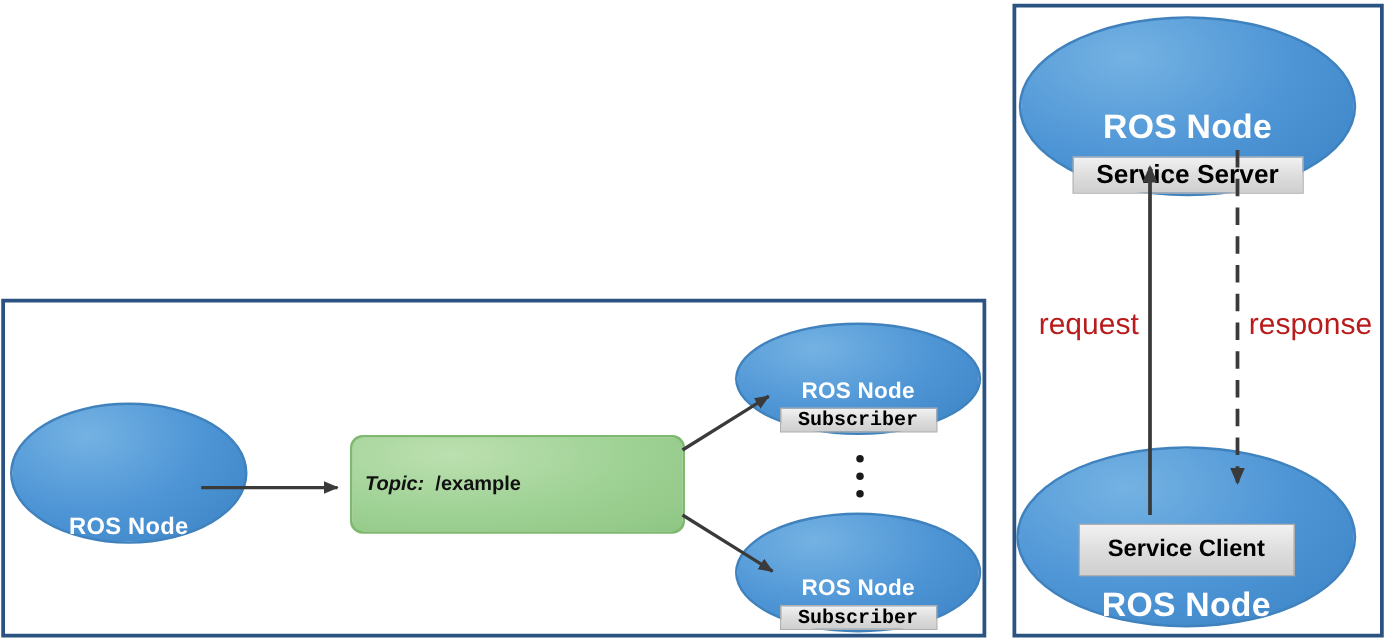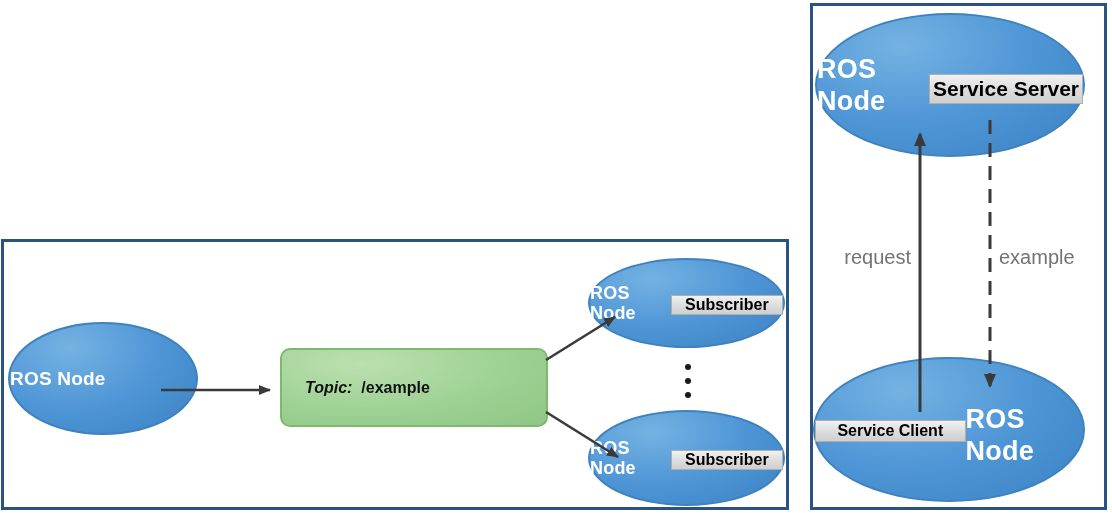--- a/index.html
+++ b/index.html
@@ -14,65 +14,65 @@
   .panel-left  { left:1px;  top:239px; width:788px; height:271px; }
   .panel-right { left:810px; top:3px;  width:297px; height:507px; }
 
   .overlay { position:absolute; left:0; top:0; pointer-events:none; }
 
   .node-ellipse {
     position:absolute; border-radius:50%;
     background: radial-gradient(ellipse at 32% 22%, #74b2e2 0%, #4e95d6 52%, #3b82c4 100%);
     border:2px solid #3f82bd;
     box-sizing:border-box;
-    display:flex; align-items:center; justify-content:flex-start;
+    display:flex; flex-direction:column; align-items:center; justify-content:flex-end;
   }
   .node-title { color:#ffffff; font-weight:bold; letter-spacing:0.2px; }
   .title-sm { font-size:19px; line-height:22px; }
   .title-lg { font-size:27px; line-height:32px; }
 
   .label-box {
     background: linear-gradient(180deg, #f1f1f1 0%, #dcdcdc 55%, #cfcfcf 100%);
     border:1px solid #aeaeae;
     color:#000000; font-weight:bold; text-align:center;
     box-sizing:border-box; display:flex; align-items:center; justify-content:center;
   }
-  .box-sm { width:126px; height:20px; font-size:16px; margin-top:6px; }
+  .box-sm { width:126px; height:20px; font-size:16px; margin-top:6px;font-family:Liberation Mono, monospace; }
   .box-server { width:185px; height:30px; font-size:21px; margin-top:8px; }
-  .box-client { width:173px; height:22px; font-size:16px; margin-bottom:7px; }
+  .box-client { width:173px; height:42px; font-size:19px; margin-bottom:7px; }
 
   .ellipse-pub  { left:4px;  top:80px;  width:190px; height:113px; }
   .ellipse-sub1 { left:584px; top:16px;  width:197px; height:90px; }
   .ellipse-sub2 { left:584px; top:168px; width:197px; height:96px; }
   .ellipse-sub1 .box-sm, .ellipse-sub2 .box-sm { margin-top:4px; }
   .ellipse-sub1 .node-title, .ellipse-sub2 .node-title { font-size:18px; line-height:20px; }
 
   .ellipse-server { left:2px; top:7px;   width:270px; height:144px; }
   .ellipse-client { left:0px; top:351px; width:272px; height:145px; padding-top:10px; }
 
   .topic-box {
     position:absolute; left:276px; top:106px; width:268px; height:79px;
     box-sizing:border-box; border-radius:10px;
     background: radial-gradient(ellipse at 30% 18%, #bce0b0 0%, #9ed194 55%, #8fc684 100%);
     border:2px solid #7eb96f;
     display:flex; flex-direction:column; justify-content:center;
-    padding-left:23px; gap:1px;
+    padding-left:10px; gap:1px;
   }
   .topic-line { font-size:16px; line-height:22px; color:#111; white-space:nowrap; }
   .topic-line .lbl { font-style:italic; font-weight:600; }
   .topic-line .val { font-weight:bold; }
 
   .v-dots {
     position:absolute; left:681px; top:122px;
     display:flex; flex-direction:column; gap:8px; align-items:center;
   }
   .v-dots i { width:6px; height:6px; background:#1a1a1a; border-radius:50%; display:block; }
 
   .edge-label {
-    position:absolute; font-size:20px; color:#737373; white-space:nowrap;
+    position:absolute; font-size:24px; color:#b91c1c; white-space:nowrap;
   }
   .lbl-request  { left:14px;  top:240px; width:84px; text-align:right; }
   .lbl-response { left:186px; top:240px; }
 </style>
 </head>
 <body>
 
 <section class="panel panel-left">
 
   <div class="node-ellipse ellipse-pub">
@@ -120,21 +120,21 @@
     <div class="node-title title-lg">ROS Node</div>
     <div class="label-box box-server">Service Server</div>
   </div>
 
   <div class="node-ellipse ellipse-client">
     <div class="label-box box-client">Service Client</div>
     <div class="node-title title-lg">ROS Node</div>
   </div>
 
   <span class="edge-label lbl-request">request</span>
-  <span class="edge-label lbl-response">example</span>
+  <span class="edge-label lbl-response">response</span>
 
   <svg class="overlay" width="291" height="501" viewBox="0 0 291 501">
     <defs>
       <marker id="ah2" markerUnits="userSpaceOnUse" markerWidth="16" markerHeight="14" refX="12" refY="6" orient="auto">
         <path d="M0,0 L14,6 L0,12 z" fill="#3a3a3a"></path>
       </marker>
     </defs>
     <line x1="107" y1="406" x2="107" y2="128" stroke="#3a3a3a" stroke-width="3" marker-end="url(#ah2)"></line>
     <line x1="177" y1="114" x2="177" y2="380" stroke="#3a3a3a" stroke-width="3" stroke-dasharray="14 9" marker-end="url(#ah2)"></line>
   </svg>

